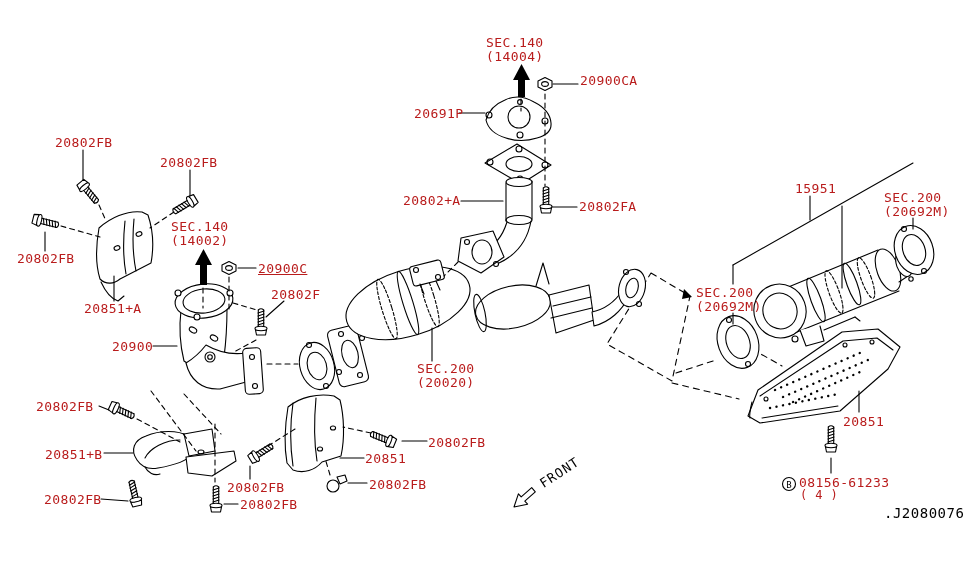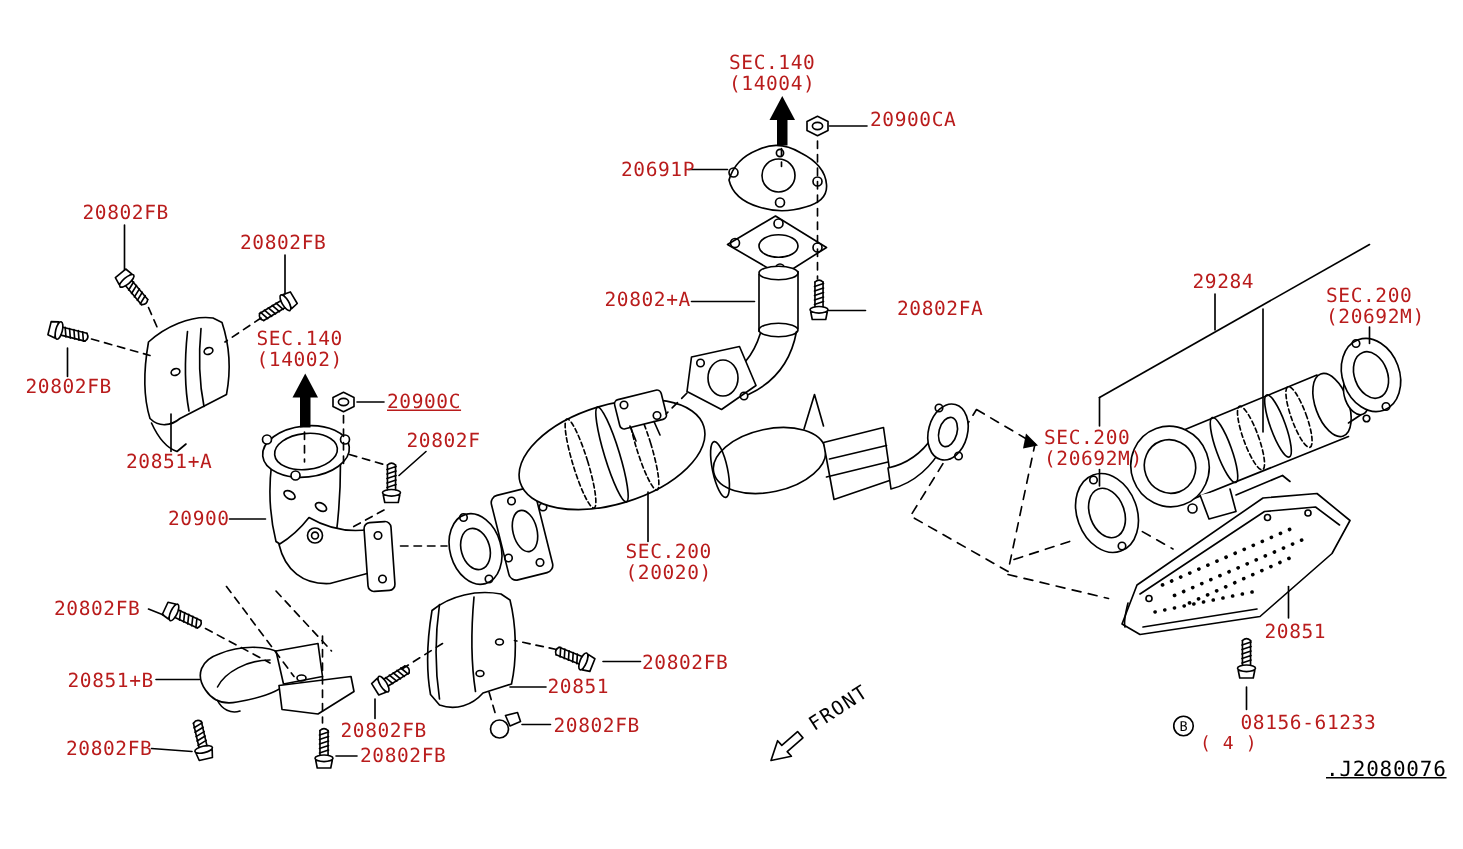--- a/index.html
+++ b/index.html
@@ -326,38 +326,38 @@
 (14002)</div>
       <div class="part-label" style="left: 258px; top: 262px; text-decoration: underline;">20900C</div>
       <div class="part-label" style="left: 271px; top: 288px;">20802F</div>
       <div class="part-label" style="left: 84px; top: 302px;">20851+A</div>
       <div class="part-label" style="left: 112px; top: 340px;">20900</div>
       <div class="part-label" style="left: 414px; top: 107px;">20691P</div>
       <div class="part-label" style="left: 486px; top: 36px;">SEC.140
 (14004)</div>
       <div class="part-label" style="left: 580px; top: 74px;">20900CA</div>
       <div class="part-label" style="left: 403px; top: 194px;">20802+A</div>
-      <div class="part-label" style="left: 598px; top: 200px; text-align: right;">20802FA</div>
-      <div class="part-label" style="left: 795px; top: 182px;">29284</div>
+      <div class="part-label" style="left: 579px; top: 200px; text-align: right;">20802FA</div>
+      <div class="part-label" style="left: 795px; top: 182px;">15951</div>
       <div class="part-label" style="left: 884px; top: 191px;">SEC.200
 (20692M)</div>
       <div class="part-label" style="left: 696px; top: 286px;">SEC.200
 (20692M)</div>
       <div class="part-label" style="left: 417px; top: 362px;">SEC.200
 (20020)</div>
       <div class="part-label" style="left: 36px; top: 400px;">20802FB</div>
       <div class="part-label" style="left: 45px; top: 448px;">20851+B</div>
       <div class="part-label" style="left: 44px; top: 493px;">20802FB</div>
       <div class="part-label" style="left: 227px; top: 481px;">20802FB</div>
       <div class="part-label" style="left: 240px; top: 498px;">20802FB</div>
       <div class="part-label" style="left: 428px; top: 436px;">20802FB</div>
       <div class="part-label" style="left: 365px; top: 452px;">20851</div>
       <div class="part-label" style="left: 369px; top: 478px;">20802FB</div>
       <div class="part-label" style="left: 843px; top: 415px;">20851</div>
-      <div class="part-label" style="left: 799px; top: 476px; margin-left: 28px;">08156-61233</div>
+      <div class="part-label" style="left: 799px; top: 476px;">08156-61233</div>
       <div class="part-label" style="left: 800px; top: 489px; font-size: 12px;">( 4 )</div>
     </div>
 
 <div class="front-label" style="left:541px;top:477px;transform:rotate(-33deg);">FRONT</div>
 
-<div class="diagram-code" style="left:884px;top:505px;text-decoration:underline;">.J2080076</div>
+<div class="diagram-code" style="left:884px;top:505px;">.J2080076</div>
 
 </div>
 
 </body></html>

